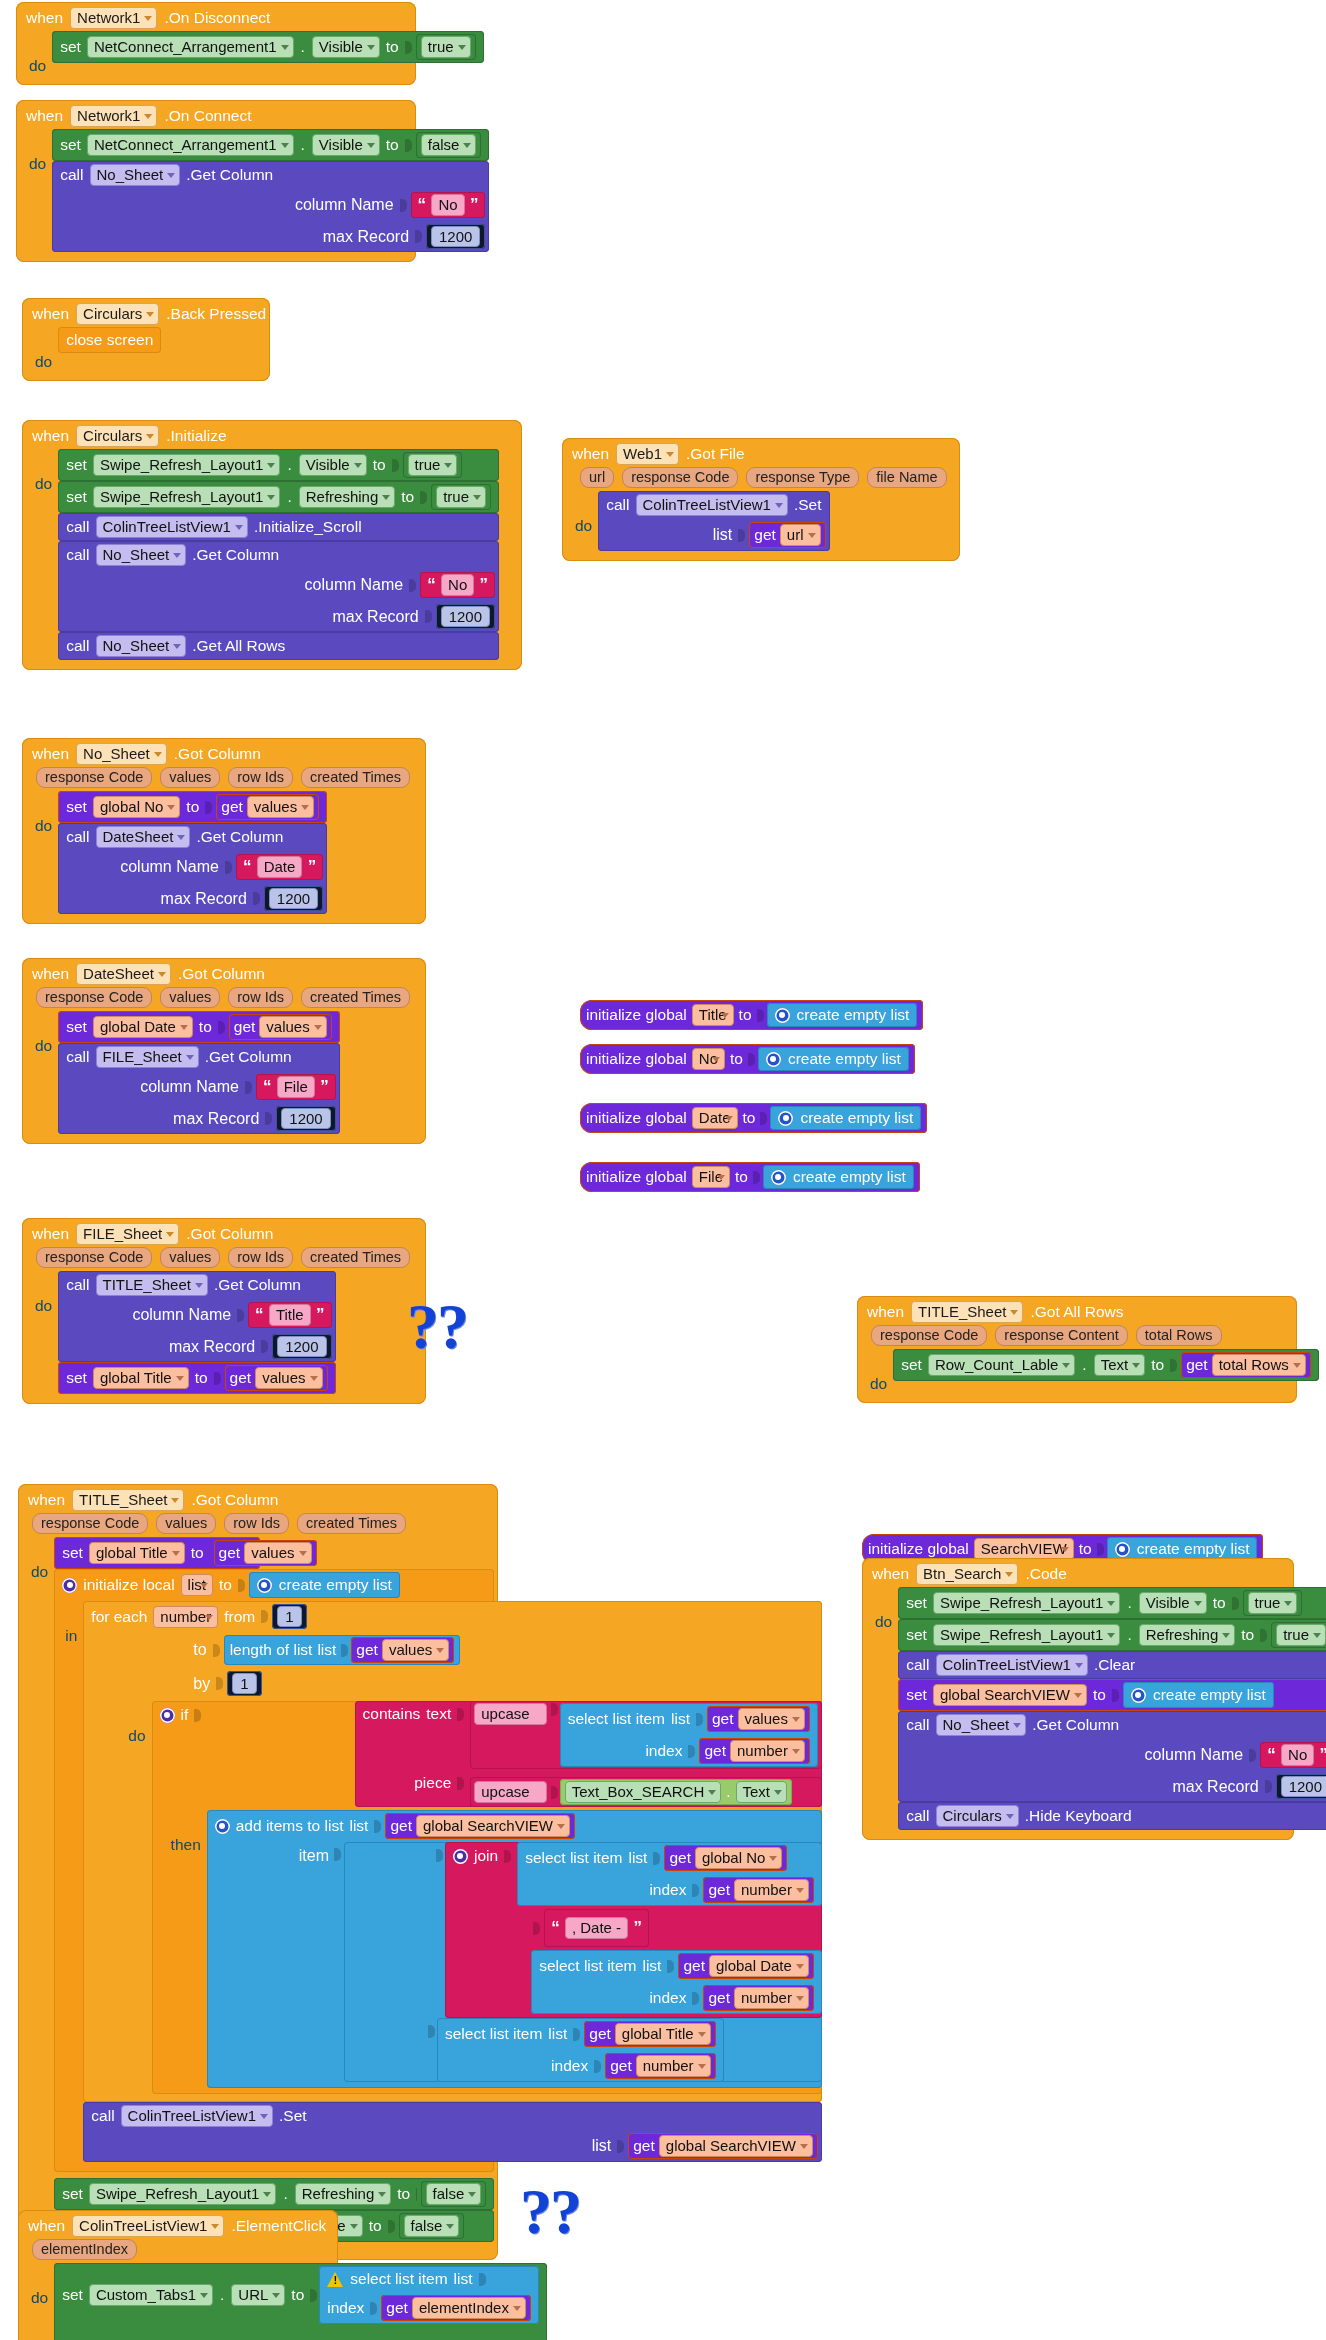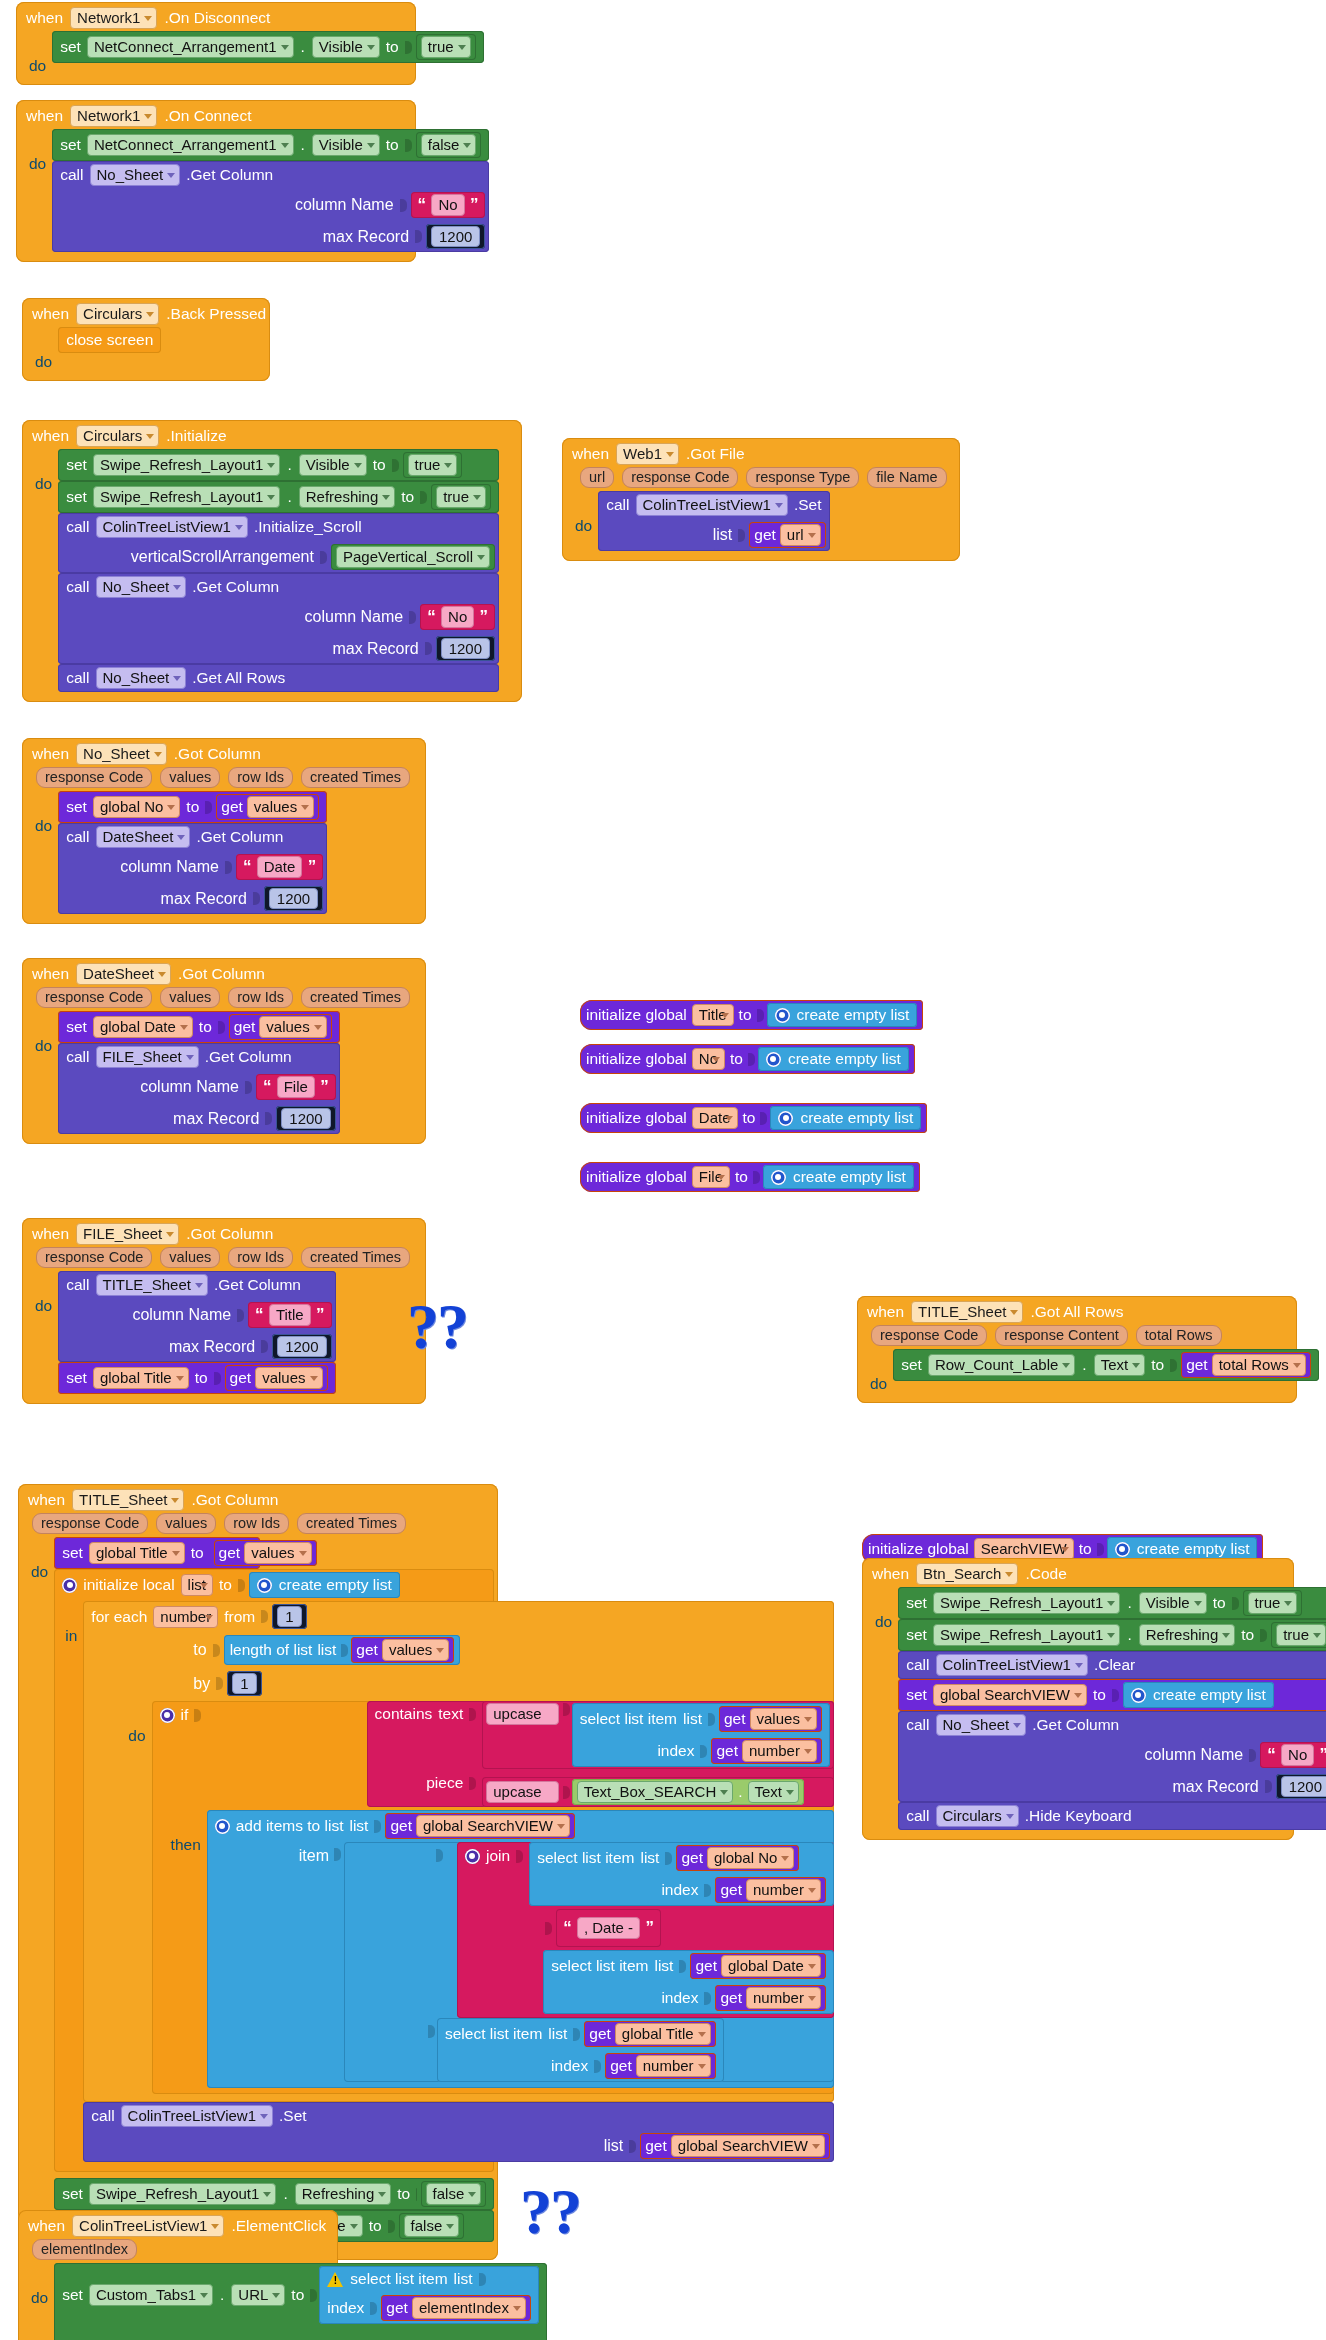--- a/index.html
+++ b/index.html
@@ -220,27 +220,20 @@
         <span class="plug"></span>
         <span class="seg c-logic" style="padding:2px 5px;">
           <span class="f-green">true</span>
         </span>
       </div>
       <div class="seg c-call">
         <div class="row">
           <span class="kw">call</span>
           <span class="f-purple">ColinTreeListView1</span>
           <span>.Initialize_Scroll</span>
-        </div>
-        <div class="row" style="justify-content:flex-end;padding-right:4px;">
-          <span class="lbl-r">verticalScrollArrangement</span>
-          <span class="plug"></span>
-          <span class="seg c-set" style="padding:2px 5px;">
-            <span class="f-green">PageVertical_Scroll</span>
-          </span>
         </div>
       </div>
       <div class="seg c-call">
         <div class="row">
           <span class="kw">call</span>
           <span class="f-purple">No_Sheet</span>
           <span>.Get Column</span>
         </div>
         <div class="row" style="justify-content:flex-end;padding-right:4px;">
           <span class="lbl-r">column Name</span>
@@ -776,21 +769,21 @@
                               <span class="kw">get</span>
                               <span class="f-orange">global SearchVIEW</span>
                             </span>
                           </div>
 
                           <div style="display:flex;align-items:flex-start;gap:5px;padding-left:92px;">
                             <span class="lbl-r" style="padding-top:5px;">item</span>
                             <span class="plug" style="margin-top:6px;"></span>
                             <div class="seg c-list">
 
-                              <div style="display:flex;align-items:flex-start;gap:16px;padding-left:92px;">
+                              <div style="display:flex;align-items:flex-start;gap:4px;padding-left:92px;">
                                 <span class="plug" style="margin-top:7px;"></span>
                                 <div class="seg c-txt" style="padding-bottom:4px;">
                                   <div style="display:flex;align-items:flex-start;">
                                     <div class="row" style="padding-top:4px;">
                                       <span class="gear pur"></span>
                                       <span class="kw">join</span>
                                       <span class="plug"></span>
                                     </div>
                                     <div class="colstack">
 

